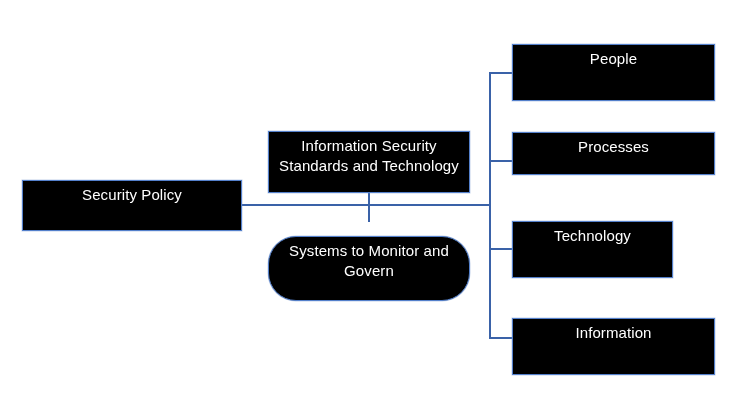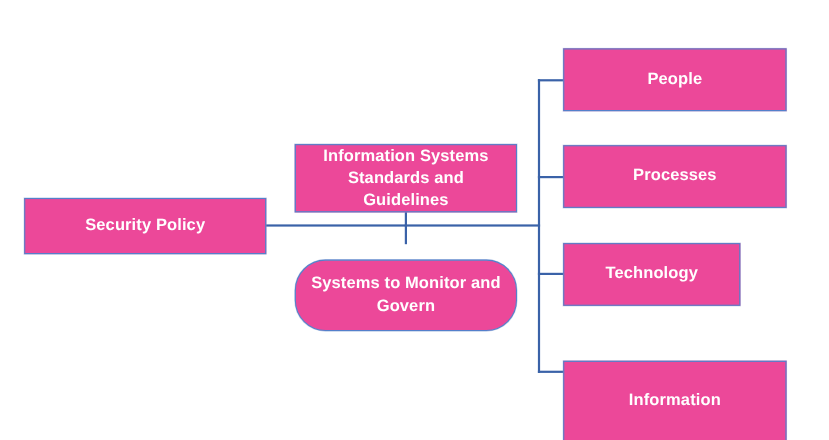--- a/index.html
+++ b/index.html
@@ -14,29 +14,29 @@
   #diagram-canvas {
     position: relative;
     width: 754px;
     height: 400px;
     background: #ffffff;
     overflow: hidden;
   }
   .node-box {
     position: absolute;
     box-sizing: border-box;
-    background: #ec4899;
+    background: #000000;
     color: #ffffff;
     display: flex;
-    align-items: center;
+    align-items: flex-start;
     justify-content: center;
     text-align: center;
     font-family: "Liberation Sans", sans-serif;
     font-size: 15px;
-    font-weight: 700;
+    font-weight: 400;
     line-height: 1.35;
     letter-spacing: 0.1px;
     padding: 4px 10px;
     border: 1px solid #5480cb;
     box-shadow: 0 0 0 0.5px rgba(120,150,205,0.45);
   }
   .node-label {
     display: block;
     width: 100%;
     white-space: pre-line;
@@ -66,33 +66,33 @@
   #node-people {
     left: 512px;
     top: 44px;
     width: 203px;
     height: 57px;
   }
   #node-processes {
     left: 512px;
     top: 132px;
     width: 203px;
-    height: 57px;
+    height: 43px;
   }
   #node-technology {
     left: 512px;
     top: 221px;
     width: 161px;
     height: 57px;
   }
   #node-information {
     left: 512px;
-    top: 328px;
+    top: 318px;
     width: 203px;
-    height: 73px;
+    height: 57px;
   }
   
   .connector {
     position: absolute;
     background: #3A62A8;
   }
   .connector.h { height: 2px; }
   .connector.v { width: 2px; }
 
   
@@ -160,21 +160,21 @@
   <div class="connector h" id="conn-stub-people"></div>
   <div class="connector h" id="conn-stub-processes"></div>
   <div class="connector h" id="conn-stub-technology"></div>
   <div class="connector h" id="conn-stub-information"></div>
 
   <div class="node-box" id="node-security-policy">
     <span class="node-label">Security Policy</span>
   </div>
 
   <div class="node-box" id="node-iss-standards">
-    <span class="node-label">Information Systems Standards and Guidelines</span>
+    <span class="node-label">Information Security Standards and Technology</span>
   </div>
   <div class="node-box" id="node-systems-monitor">
     <span class="node-label">Systems to Monitor and Govern</span>
   </div>
 
   <div class="node-box" id="node-people">
     <span class="node-label">People</span>
   </div>
   <div class="node-box" id="node-processes">
     <span class="node-label">Processes</span>

